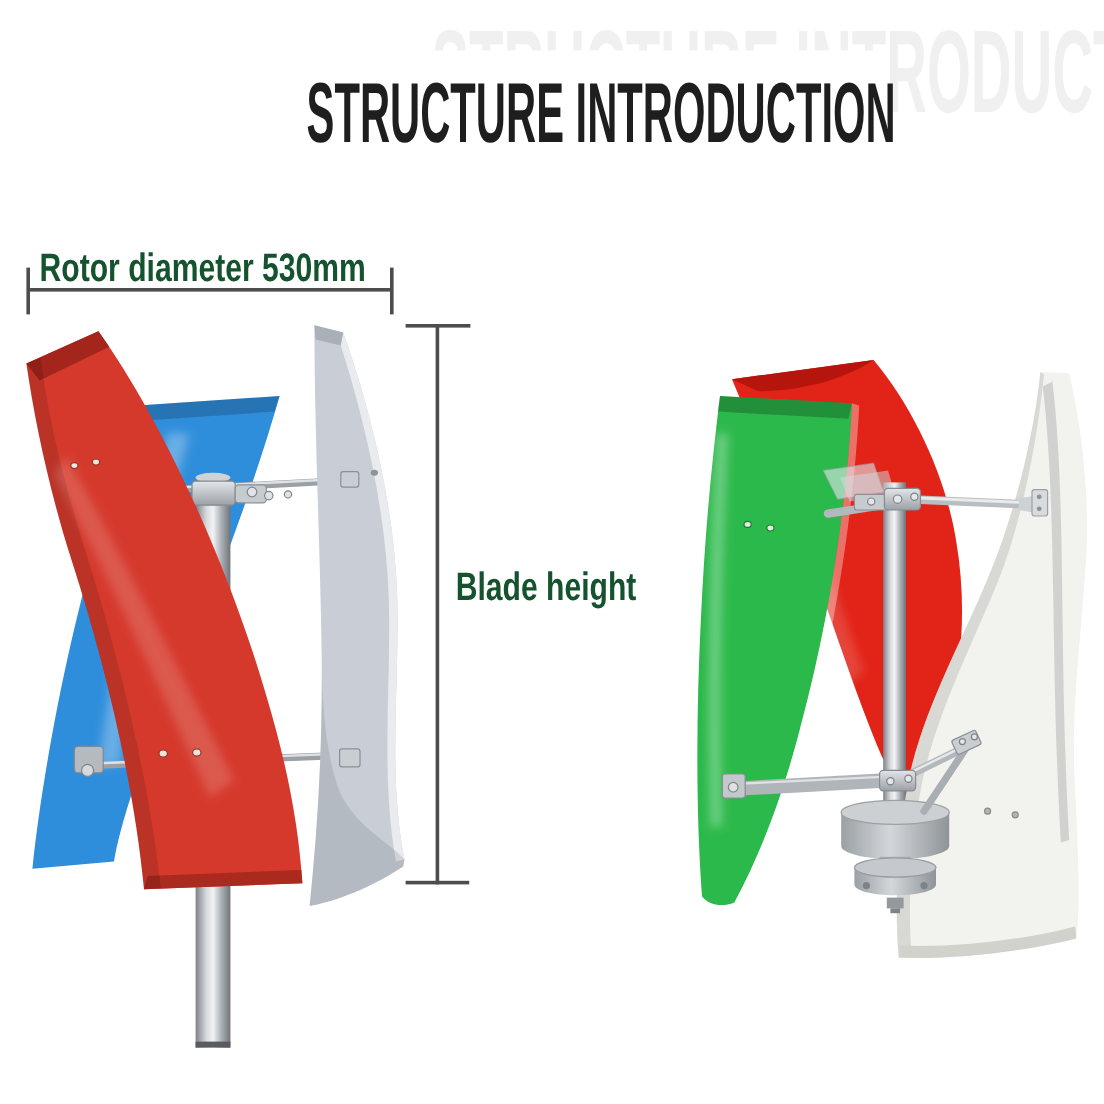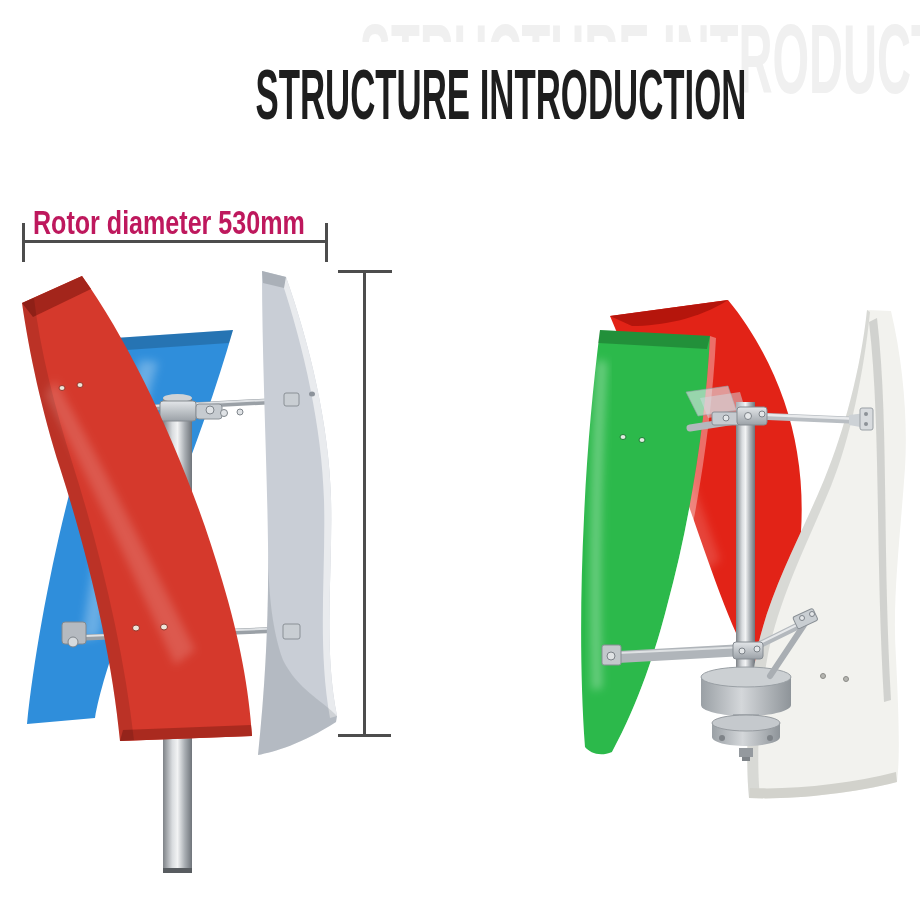--- a/index.html
+++ b/index.html
@@ -10,21 +10,21 @@
   
   .ghost-wrap{left:0;right:0;top:10px;text-align:center;z-index:1;}
   .ghost-text{display:inline-block;white-space:nowrap;font-weight:bold;font-size:98px;
               line-height:1;color:#f0f0f0;transform:scaleX(0.48);transform-origin:center top;}
   .title-mask{left:185px;top:42px;width:552px;height:96px;background:#ffffff;z-index:2;}
   .title-wrap{left:0;right:0;top:59px;text-align:center;z-index:3;}
   .title-text{display:inline-block;white-space:nowrap;font-weight:bold;font-size:71px;
               line-height:1;color:#1e1e1e;transform:scaleX(0.49);transform-origin:center top;}
 
   
-  .dim-label{font-weight:bold;color:#be185d;z-index:4;}
+  .dim-label{font-weight:bold;color:#14532d;z-index:4;}
   .rotor-label{left:33px;top:206px;font-size:33px;line-height:33px;}
   .rotor-label .squeeze{display:inline-block;transform:scaleX(0.76);transform-origin:left top;white-space:nowrap;}
   .height-label{left:305px;top:474px;width:300px;text-align:center;font-size:33px;line-height:30px;}
   .height-label .squeeze{display:inline-block;transform:scaleX(0.76);transform-origin:center top;white-space:nowrap;}
 
   
   .dim{background:#4d4d4d;z-index:4;}
   .h-line{left:23px;top:240px;width:304px;height:3px;}
   .h-tick-l{left:22px;top:223px;width:3px;height:39px;}
   .h-tick-r{left:325px;top:223px;width:3px;height:39px;}
@@ -48,20 +48,21 @@
   </div>
 
   <div class="abs dim-label rotor-label">
     <span class="squeeze">Rotor diameter 530mm</span>
   </div>
   <div class="abs dim h-line"></div>
   <div class="abs dim h-tick-l"></div>
   <div class="abs dim h-tick-r"></div>
 
   <div class="abs dim-label height-label">
+    <div><span class="squeeze">Blade height</span></div>
   </div>
   <div class="abs dim v-line"></div>
   <div class="abs dim v-cap-t"></div>
   <div class="abs dim v-cap-b"></div>
 
   <svg class="abs turbine-svg" style="left:0;top:255px" width="350" height="665" viewBox="0 255 350 665">
     <defs>
       <linearGradient id="poleGradL" x1="0" y1="0" x2="1" y2="0">
         <stop offset="0" stop-color="#7e8287"></stop>
           <stop offset="0.32" stop-color="#d9dcdf"></stop>

